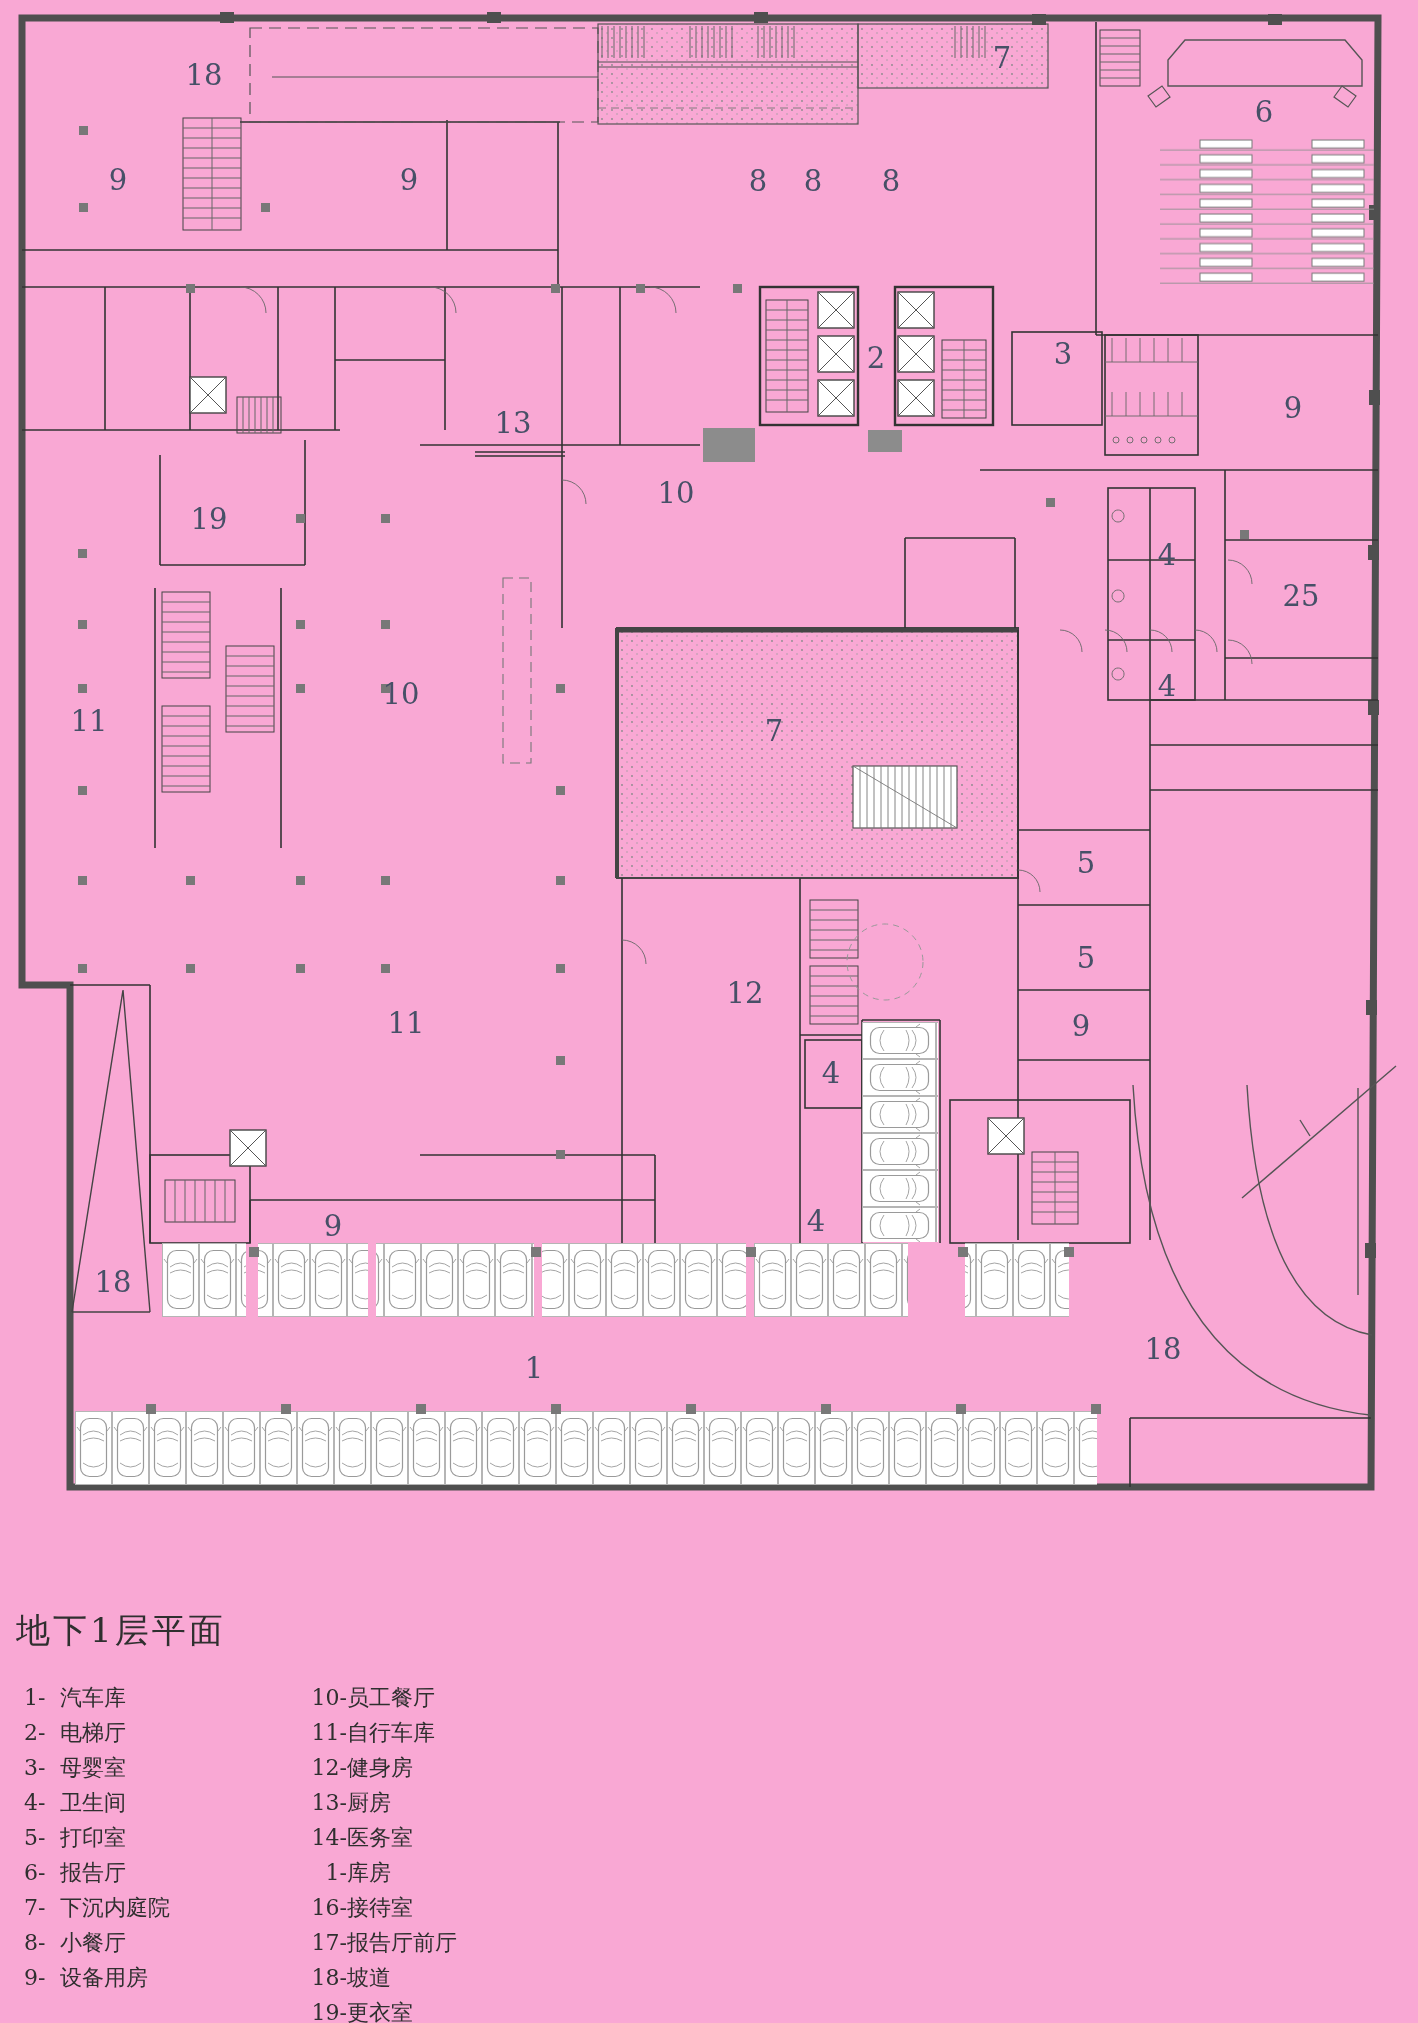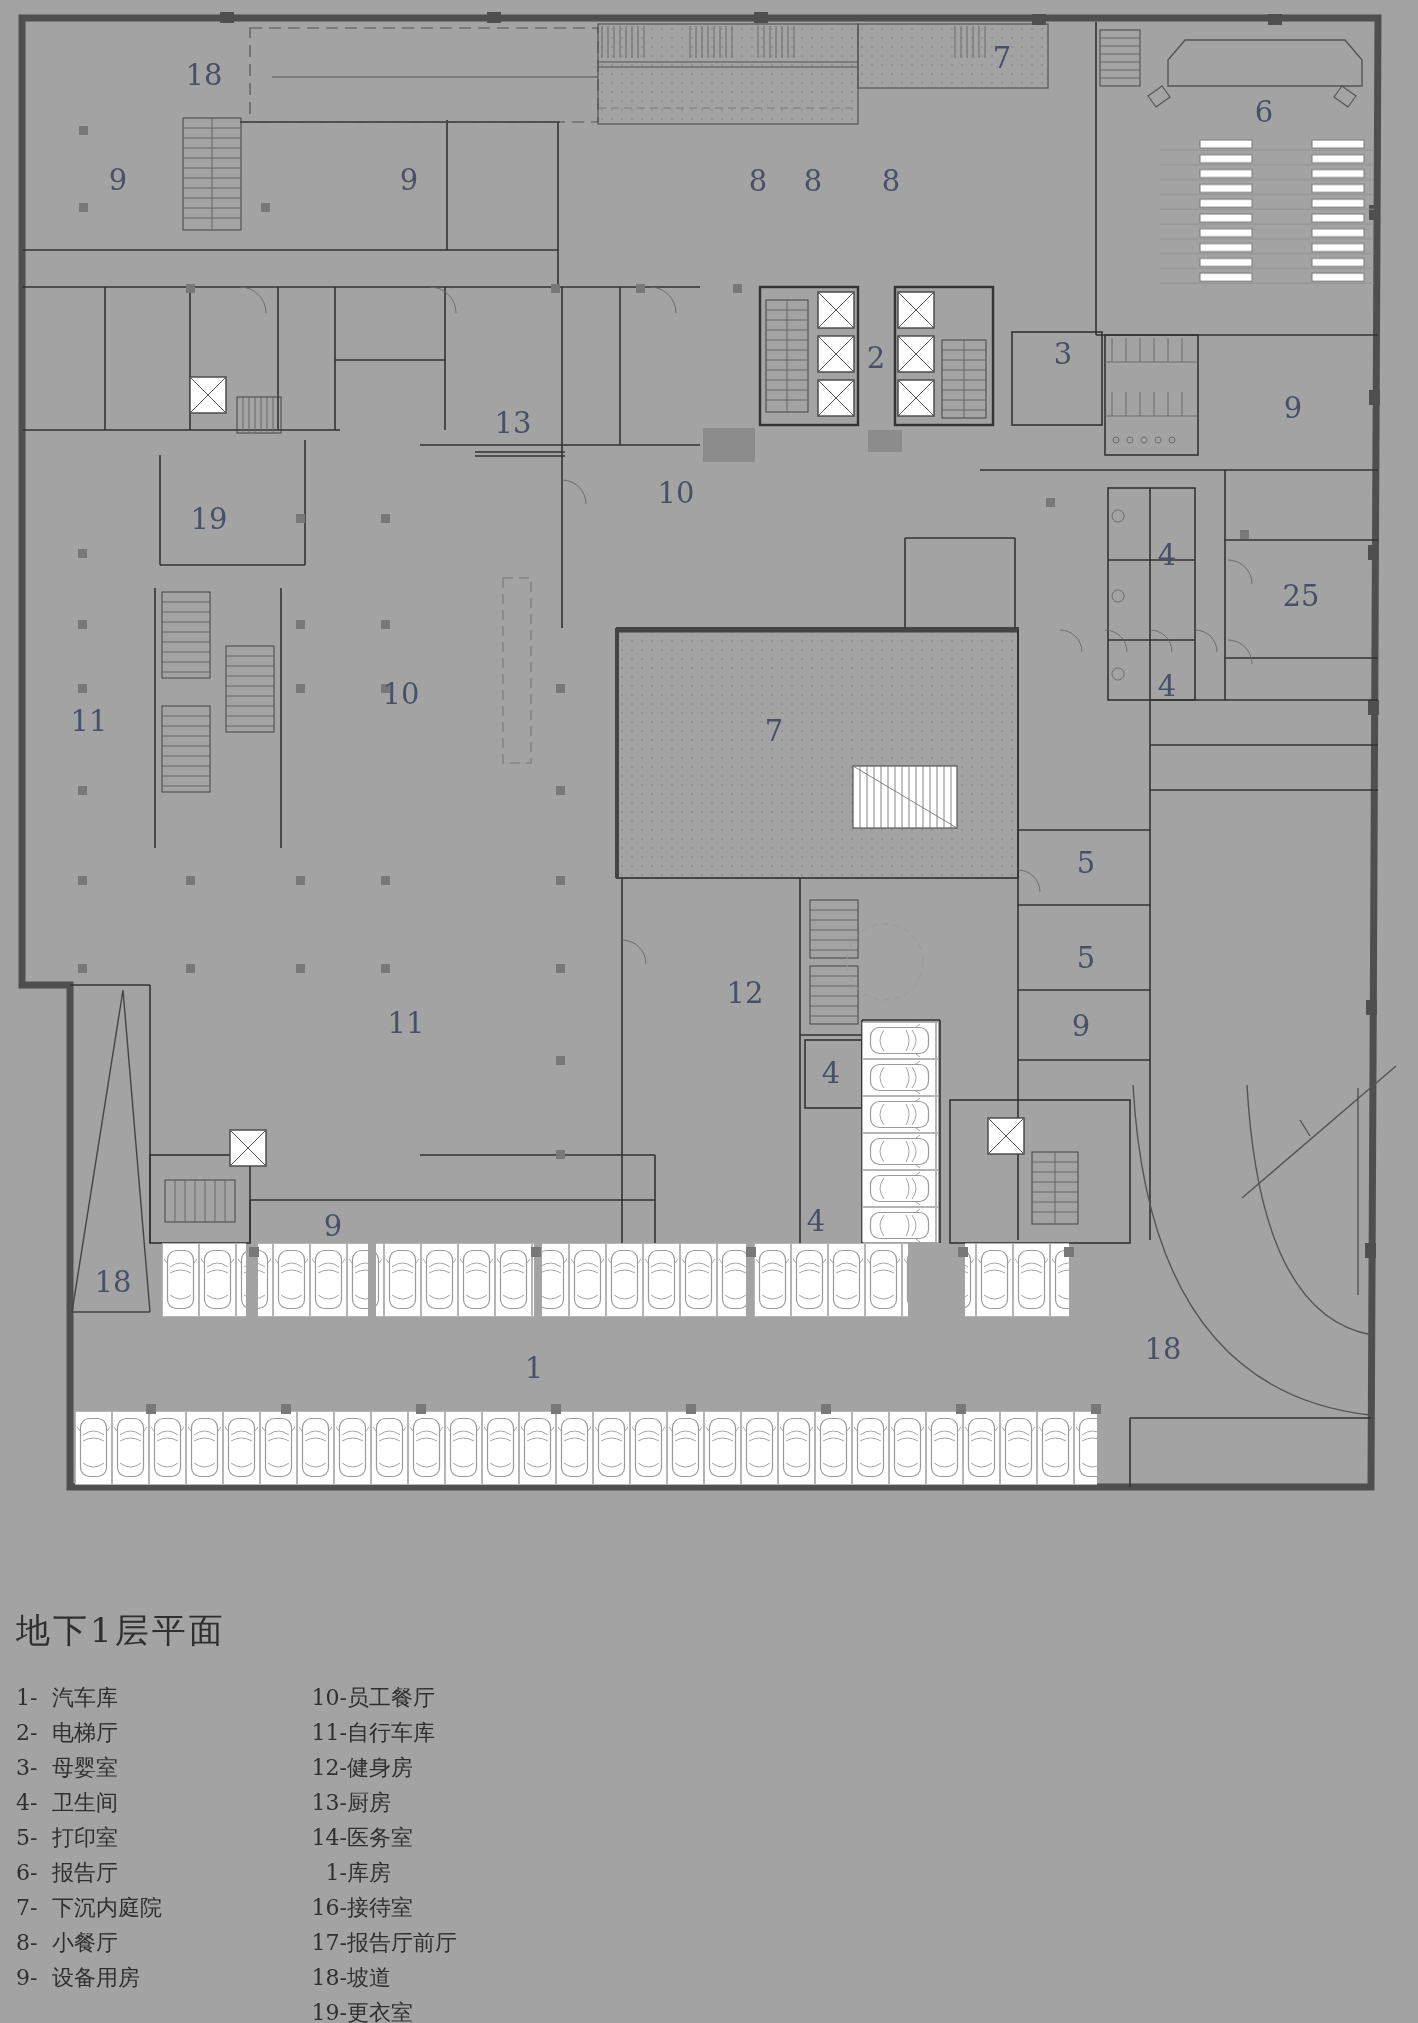--- a/index.html
+++ b/index.html
@@ -1,23 +1,23 @@
 <!DOCTYPE html>
 <html><head>
 <meta charset="utf-8">
 <style>
   html,body{margin:0;padding:0;background:#ffffff;}
-  .canvas{position:relative;width:1418px;height:2023px;background:#a3a3a3;overflow:hidden;
+  .canvas{position:relative;width:1418px;height:2023px;background:#f9a8d4;overflow:hidden;
           font-family:"DejaVu Serif","Liberation Serif",serif;}
   svg{position:absolute;left:0;top:0;}
   .lbl{font-family:"DejaVu Serif","Liberation Serif",serif;fill:#475067;}
   .caption-title{position:absolute;left:16px;top:1608px;font-size:34px;color:#2f2f2f;
                  letter-spacing:3px;font-family:"DejaVu Serif","Liberation Serif",serif;}
   .legend-col{position:absolute;top:1680px;font-size:22px;color:#2f2f2f;}
-  .legend-col.c1{left:16px;}
+  .legend-col.c1{left:24px;}
   .legend-col.c2{left:297px;}
   .lg-row{height:35px;line-height:35px;white-space:nowrap;}
   .num{display:inline-block;min-width:36px;}
   .c2 .num{min-width:50px;text-align:right;}
 </style>
 </head>
 <body>
 
 <div class="canvas">
 

